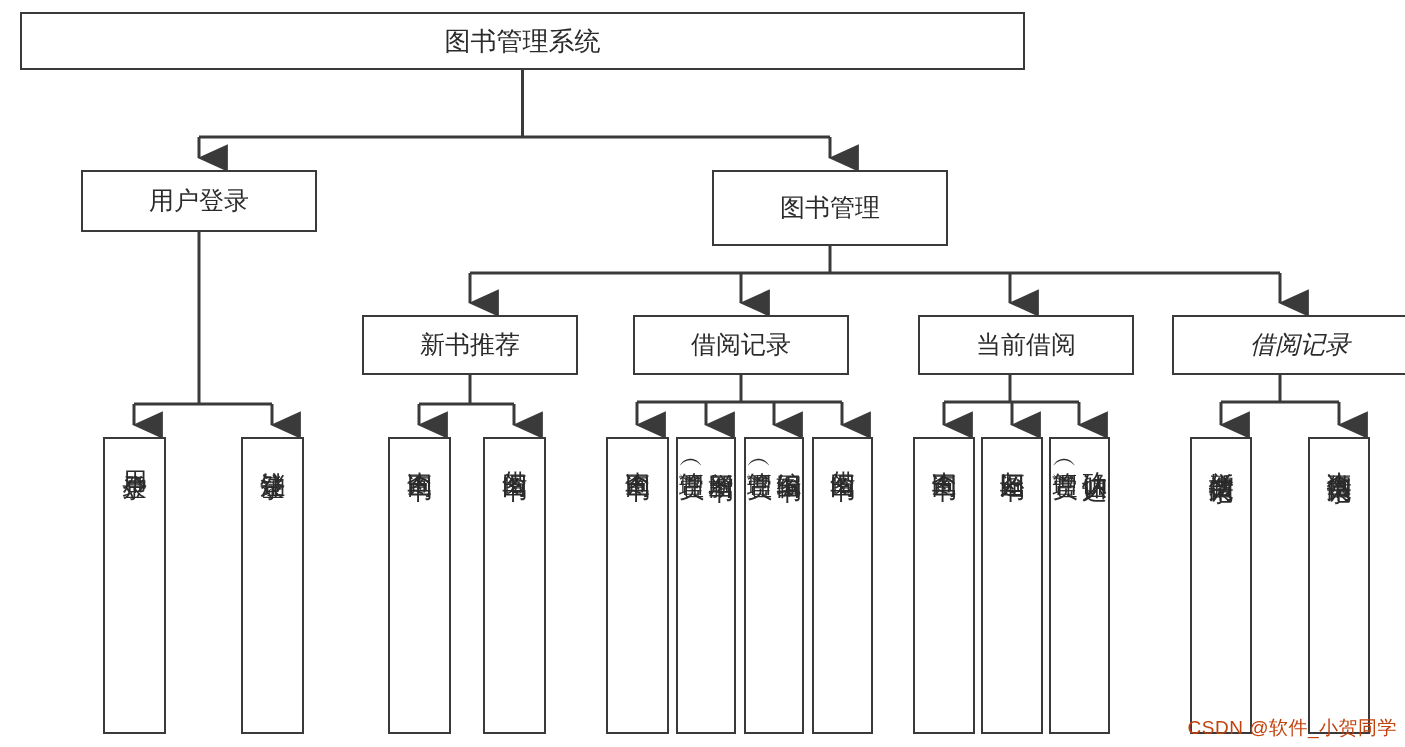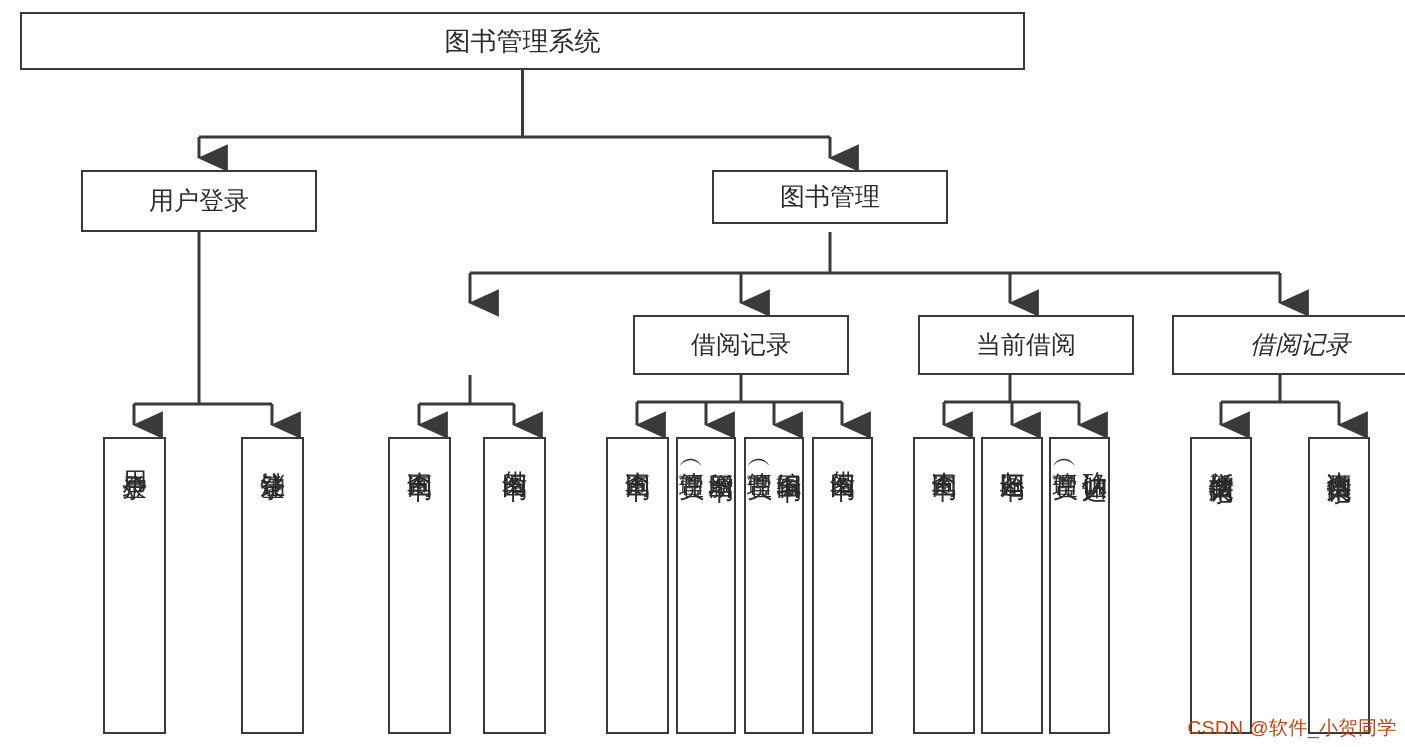--- a/index.html
+++ b/index.html
@@ -127,24 +127,27 @@
     </g>
   </svg>
 
   <div class="node h root" style="left:20px; top:12px; width:1005px; height:58px;">
     <span class="lbl">图书管理系统</span>
   </div>
 
   <div class="node h" style="left:81px; top:170px; width:236px; height:62px;">
     <span class="lbl">用户登录</span>
   </div>
-  <div class="node h" style="left:712px; top:170px; width:236px; height:54px;font-family:Liberation Serif, serif;">
+  <div class="node h" style="left:712px; top:170px; width:236px; height:76px;font-family:Liberation Serif, serif;">
     <span class="lbl">图书管理</span>
   </div>
 
+  <div class="node h" style="left:362px; top:315px; width:216px; height:60px;">
+    <span class="lbl">新书推荐</span>
+  </div>
   <div class="node h" style="left:633px; top:315px; width:216px; height:60px;">
     <span class="lbl">借阅记录</span>
   </div>
   <div class="node h" style="left:902px; top:315px; width:216px; height:60px;margin-left:16px;">
     <span class="lbl">当前借阅</span>
   </div>
   <div class="node h" style="left:1172px; top:315px; width:256px; height:60px;font-style:italic;">
     <span class="lbl">借阅记录</span>
   </div>
 

